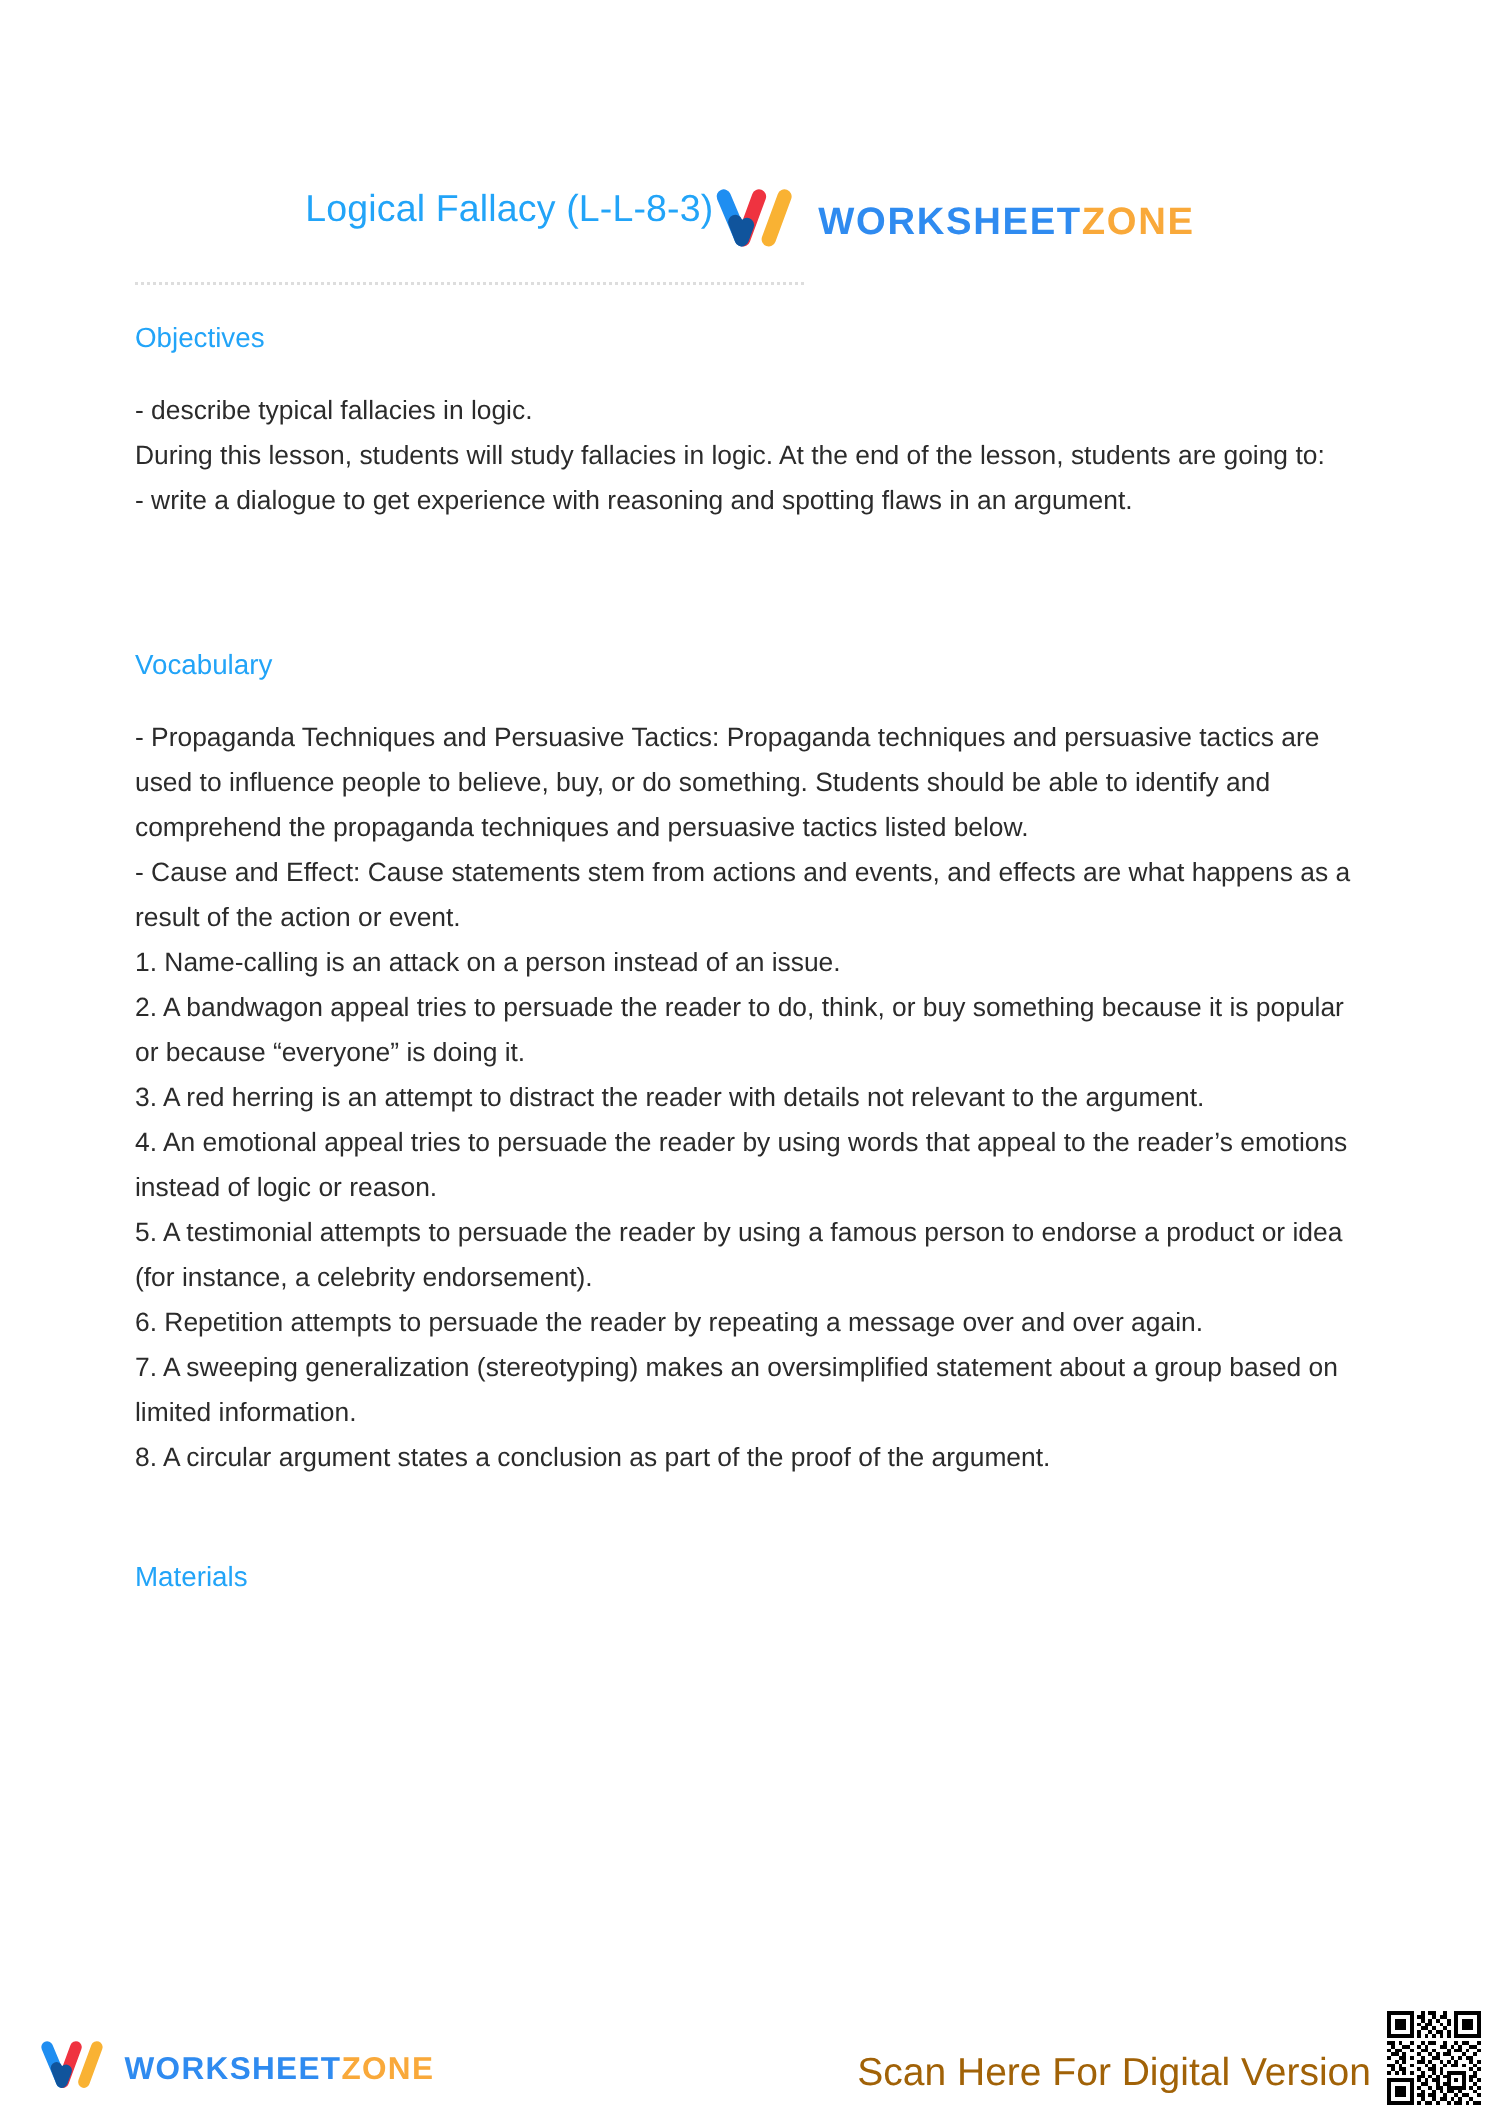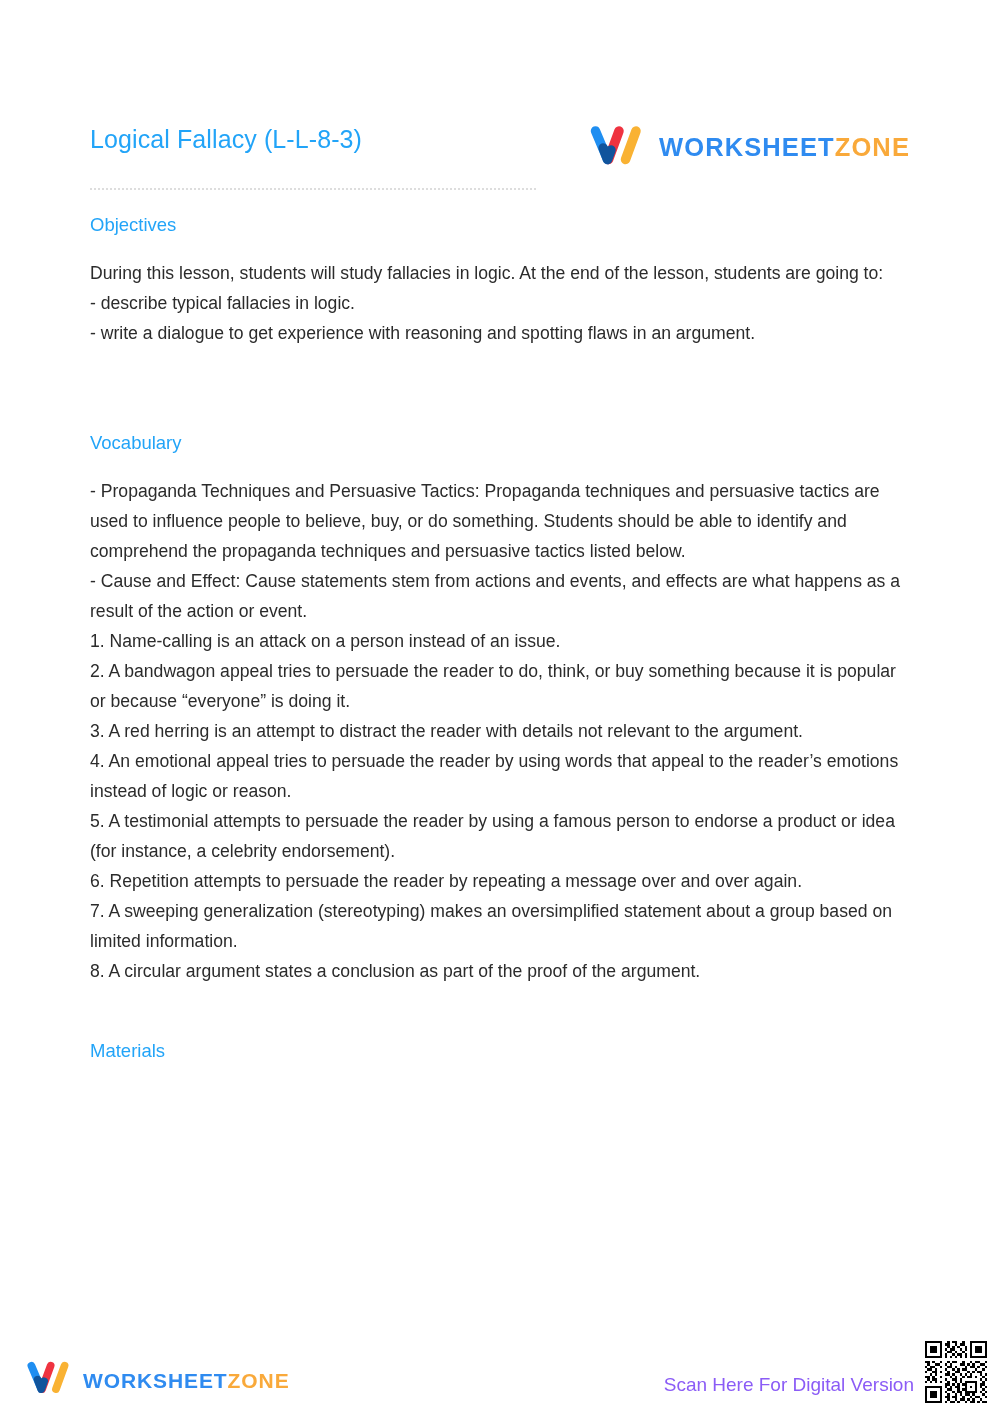--- a/index.html
+++ b/index.html
@@ -27,21 +27,21 @@
     position: absolute;
     left: 90px;
     top: 122px;
     width: 820px;
   }
 
   
   .header-row {
     display: flex;
     align-items: flex-start;
-    justify-content: space-between;
+    justify-content: center;
     height: 54px;
   }
   .doc-title {
     font-size: 25px;
     font-weight: 400;
     color: #22a4f8;
     letter-spacing: .1px;
     line-height: 1.1;
     margin: 0;
     padding-top: 4px;
@@ -123,22 +123,22 @@
     line-height: 1;
     white-space: nowrap;
   }
   .footer-word .w-blue { color: #2f8bf0; }
   .footer-word .w-orange { color: #f9a93a; }
 
   .footer-scan {
     position: absolute;
     right: 86px;
     bottom: 20px;
-    font-size: 19px;
-    color: #8b5cf6;
+    font-size: 26px;
+    color: #a16207;
     line-height: 1;
     white-space: nowrap;
   }
 
   .qr {
     position: absolute;
     right: 8px;
     bottom: 6px;
     width: 72px;
     height: 72px;
@@ -170,22 +170,22 @@
           <span class="w-blue">WORKSHEET</span><span class="w-orange">ZONE</span>
         </span>
       </div>
     </div>
 
     <div class="title-rule"></div>
 
     <div class="section">
       <h2 class="section-heading">Objectives</h2>
       <div class="body-text">
+        <p>- describe typical fallacies in logic.</p>
         <p>During this lesson, students will study fallacies in logic. At the end of the lesson, students are going to:</p>
-        <p>- describe typical fallacies in logic.</p>
         <p>- write a dialogue to get experience with reasoning and spotting flaws in an argument.</p>
       </div>
     </div>
 
     <div class="spacer-md"></div>
 
 
     <div class="spacer-md"></div>
 
     <div class="section">

